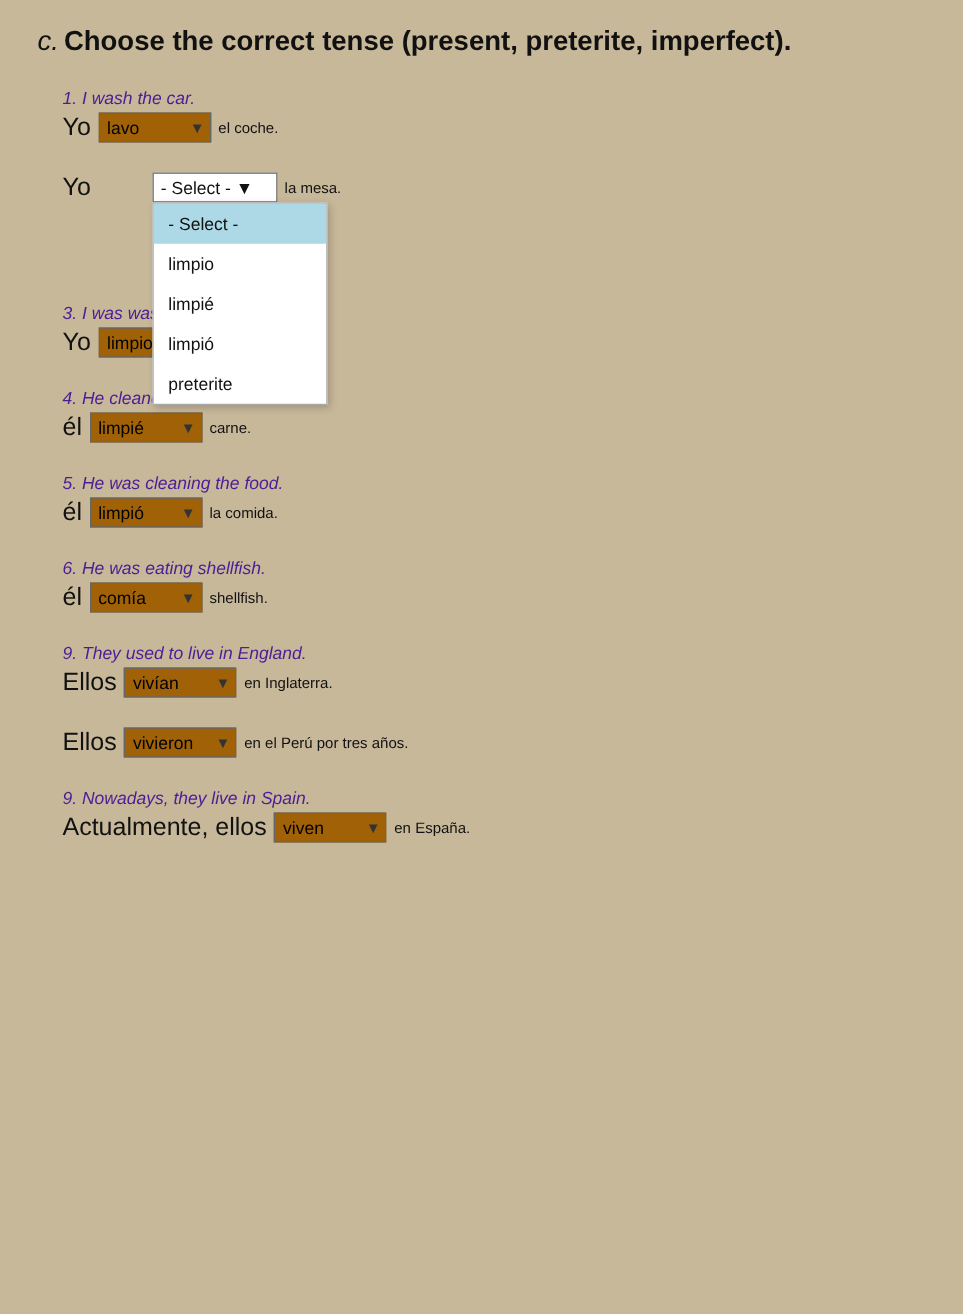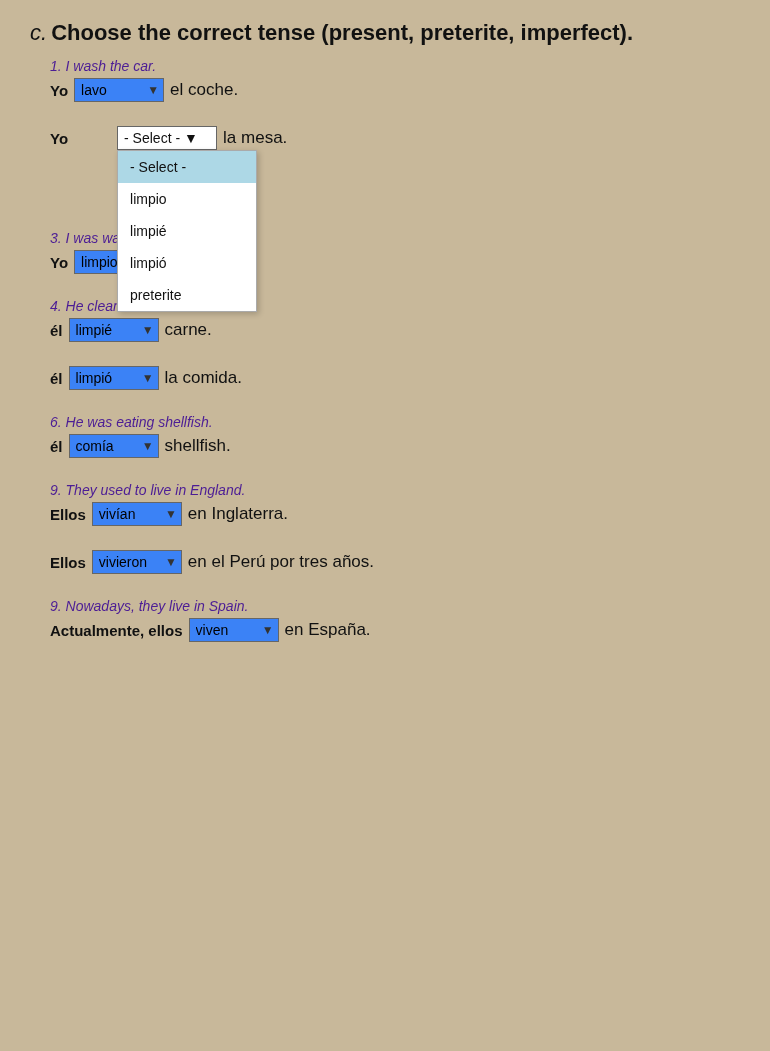--- a/index.html
+++ b/index.html
@@ -7,21 +7,21 @@
       background: #c8b89a;
       font-family: Arial, sans-serif;
       font-size: 15px;
       color: #111;
       min-height: 1051px;
       padding: 20px 30px;
     }
     .page-title {
       font-size: 22px;
       font-weight: bold;
-      margin-bottom: 12px;
+      margin-bottom: 24px;
       color: #111;
     }
     .page-title .letter-c {
       font-style: italic;
       font-weight: normal;
       margin-right: 4px;
     }
     .exercise-section {
       padding-left: 20px;
       position: relative;
@@ -37,47 +37,47 @@
       margin-bottom: 4px;
     }
     .answer-row {
       display: flex;
       align-items: center;
       gap: 6px;
       flex-wrap: wrap;
       font-size: 15px;
     }
     .subject {
-      font-weight: bold;
-      font-size: 15px;
+      font-weight: normal;
+      font-size: 20px;
     }
     .select-wrapper {
       position: relative;
       display: inline-flex;
       align-items: center;
     }
     .answer-select {
       appearance: none;
       -webkit-appearance: none;
       border: 1px solid #666;
-      background: #3b82f6;
+      background: #a16207;
       padding: 3px 24px 3px 6px;
       font-size: 14px;
       cursor: pointer;
       min-width: 90px;
     }
     .chevron {
       position: absolute;
       right: 5px;
       pointer-events: none;
       font-size: 12px;
       color: #333;
     }
     .rest-text {
-      font-size: 17px;
+      font-size: 12px;
     }
     
     .dropdown-open-container {
       position: relative;
       display: inline-block;
       margin-left: 43px;
     }
     .dropdown-trigger {
       display: inline-flex;
       align-items: center;
@@ -186,20 +186,21 @@
           <option>limpió</option>
           <option>limpiaba</option>
         </select>
         <span class="chevron">▼</span>
       </div>
       <span class="rest-text">carne.</span>
     </div>
   </div>
 
   <div class="question-block">
+    <div class="question-label">5. He was cleaning the food.</div>
     <div class="answer-row">
       <span class="subject">él</span>
       <div class="select-wrapper">
         <select class="answer-select">
           <option>- Select -</option>
           <option>limpio</option>
           <option>limpié</option>
           <option selected="">limpió</option>
           <option>limpiaba</option>
         </select>

